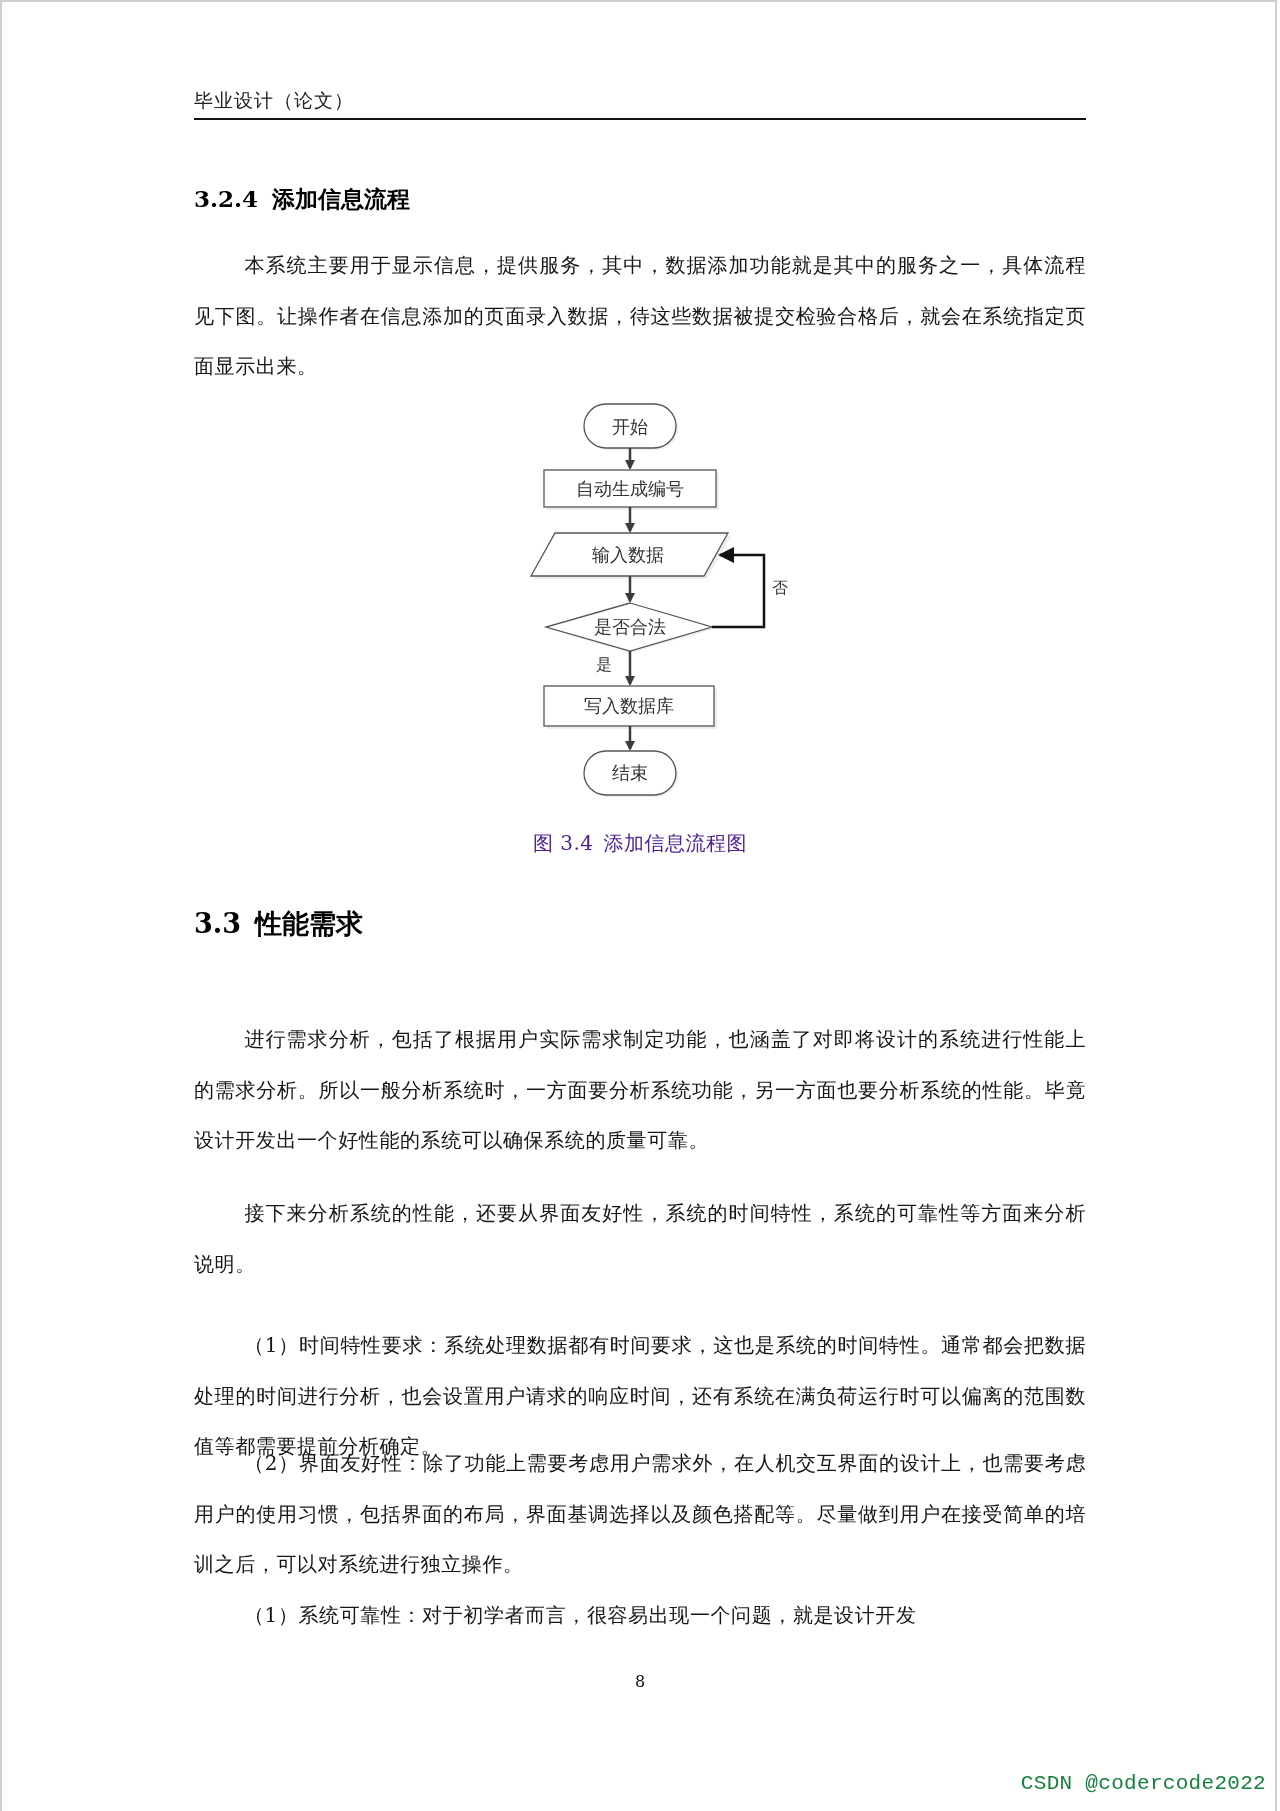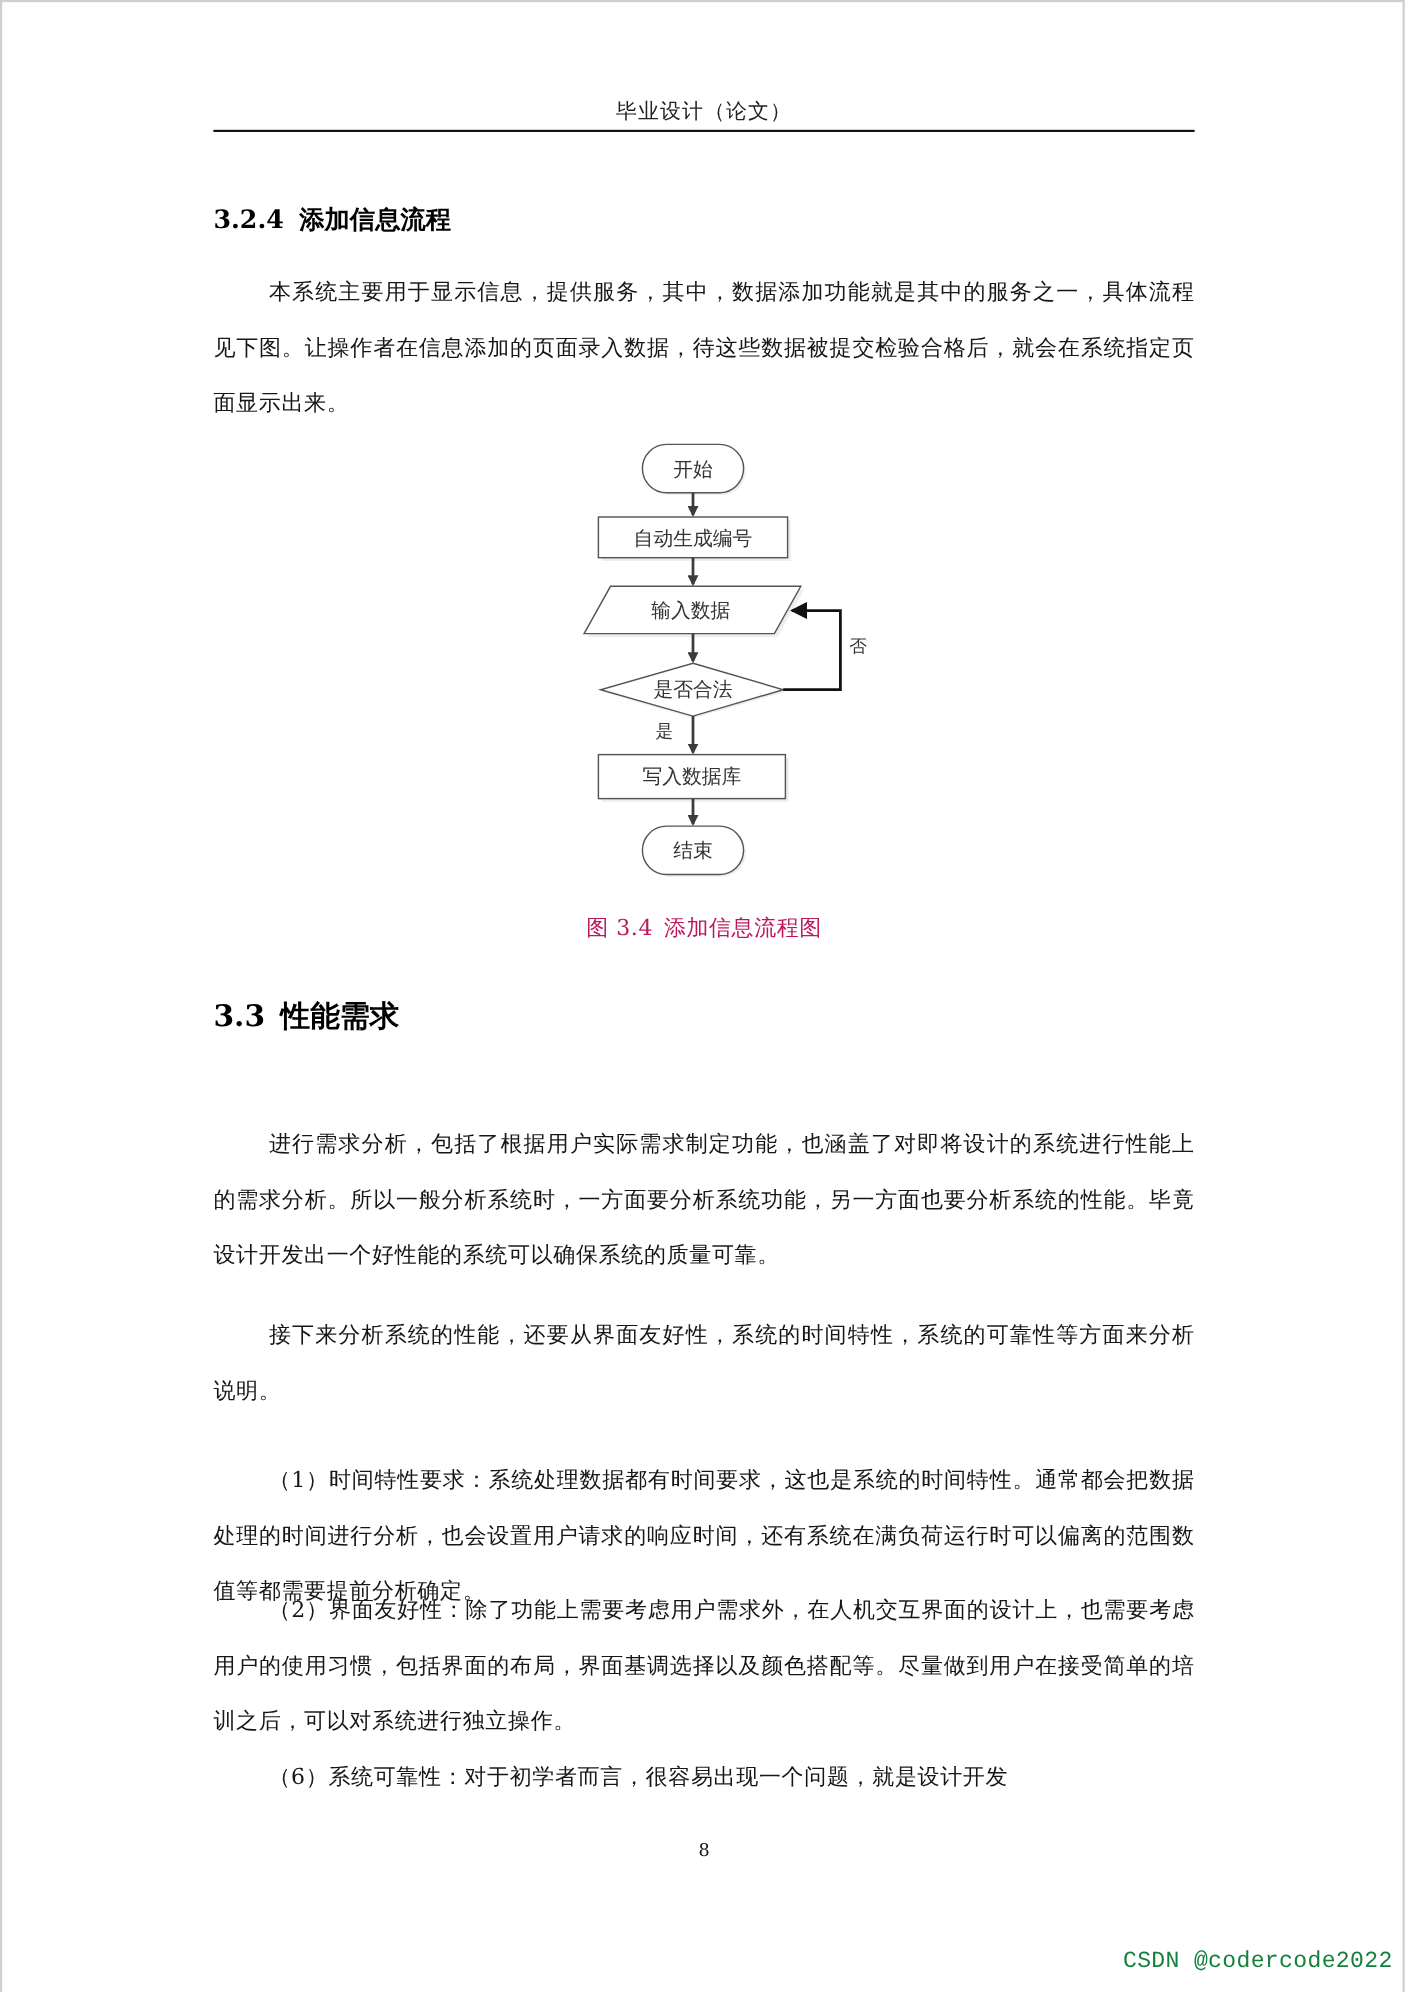--- a/index.html
+++ b/index.html
@@ -8,21 +8,21 @@
       font-family: "DejaVu Serif", "Liberation Serif", serif;
       color: #111111;
     }
     .page-border {
       position: absolute; left: 0; top: 0; width: 1277px; height: 1811px;
       border-left: 2px solid #cfcfcf; border-top: 2px solid #cfcfcf; border-right: 2px solid #cfcfcf;
       box-sizing: border-box; pointer-events: none;
     }
     .running-head {
       position: absolute; left: 194px; width: 892px; top: 88px; height: 30px;
-      text-align: center; font-size: 19px; letter-spacing: 1px; color: #222;
+      text-align: left; font-size: 19px; letter-spacing: 1px; color: #222;
     }
     .head-rule {
       position: absolute; left: 194px; width: 892px; top: 118px; height: 2px; background: #111;
     }
     .section-title {
       position: absolute; left: 194px; font-weight: bold; color: #000;
       font-family: "DejaVu Serif", "Liberation Serif", serif;
     }
     .h3 { top: 168px; font-size: 23px; margin-top: 16px; }
     .h2 { top: 906px; font-size: 27px; }
@@ -38,21 +38,21 @@
     .p3 { top: 1188px; }
     .p4 { top: 1320px; }
     .p5 { top: 1438px; }
     .p6 { top: 1590px; }
     .flowchart { position: absolute; left: 0; top: 0; width: 1280px; height: 880px; pointer-events: none; }
     .flowchart .node { pointer-events: auto; }
     .fc-text { font-size: 18px; fill: #333; font-family: "DejaVu Sans", "Liberation Sans", sans-serif; }
     .fc-label { font-size: 16px; fill: #333; font-family: "DejaVu Sans", "Liberation Sans", sans-serif; }
     .caption {
       position: absolute; left: 0; width: 1280px; top: 830px; text-align: center;
-      font-size: 20px; color: #be185d; letter-spacing: 0.5px;
+      font-size: 20px; color: #4c1d95; letter-spacing: 0.5px;
     }
     .caption .fig-num { margin-right: 10px; }
     .page-number {
       position: absolute; left: 0; width: 1280px; top: 1672px; text-align: center;
       font-size: 16px; color: #111;
     }
     .watermark {
       position: absolute; right: 14px; top: 1772px; font-size: 21px; color: #15803d;
       font-family: Liberation Mono, monospace; letter-spacing: 0.3px;
     }
@@ -133,16 +133,16 @@
 </div>
 
 <div class="section-title h2">
   <span class="num">3.3</span><span>性能需求</span>
 </div>
 
 <div class="para p2"><span class="indent"></span><span>进行需求分析，包括了根据用户实际需求制定功能，也涵盖了对即将设计的系统进行性能上的需求分析。所以一般分析系统时，一方面要分析系统功能，另一方面也要分析系统的性能。毕竟设计开发出一个好性能的系统可以确保系统的质量可靠。</span></div>
 <div class="para p3"><span class="indent"></span><span>接下来分析系统的性能，还要从界面友好性，系统的时间特性，系统的可靠性等方面来分析说明。</span></div>
 <div class="para p4"><span class="indent"></span><span>（1）时间特性要求：系统处理数据都有时间要求，这也是系统的时间特性。通常都会把数据处理的时间进行分析，也会设置用户请求的响应时间，还有系统在满负荷运行时可以偏离的范围数值等都需要提前分析确定。</span></div>
 <div class="para p5"><span class="indent"></span><span>（2）界面友好性：除了功能上需要考虑用户需求外，在人机交互界面的设计上，也需要考虑用户的使用习惯，包括界面的布局，界面基调选择以及颜色搭配等。尽量做到用户在接受简单的培训之后，可以对系统进行独立操作。</span></div>
-<div class="para p6"><span class="indent"></span><span>（6）系统可靠性：对于初学者而言，很容易出现一个问题，就是设计开发</span></div>
+<div class="para p6"><span class="indent"></span><span>（1）系统可靠性：对于初学者而言，很容易出现一个问题，就是设计开发</span></div>
 
 <div class="page-number">8</div>
 <div class="watermark">CSDN @codercode2022</div>
 
 </body></html>

